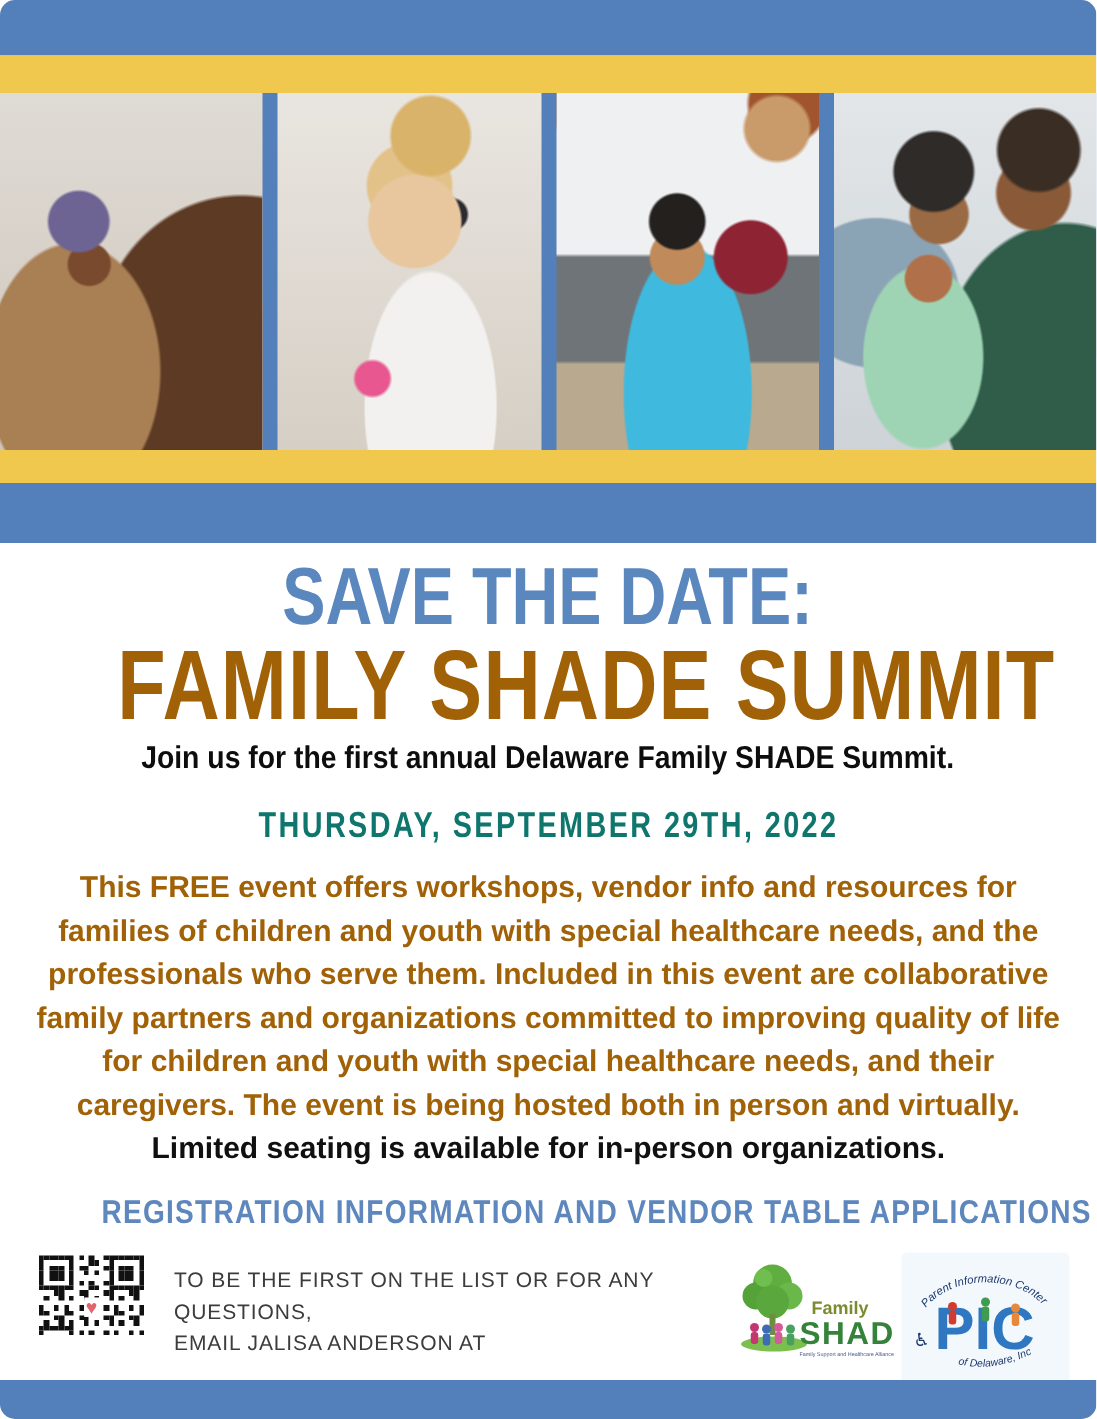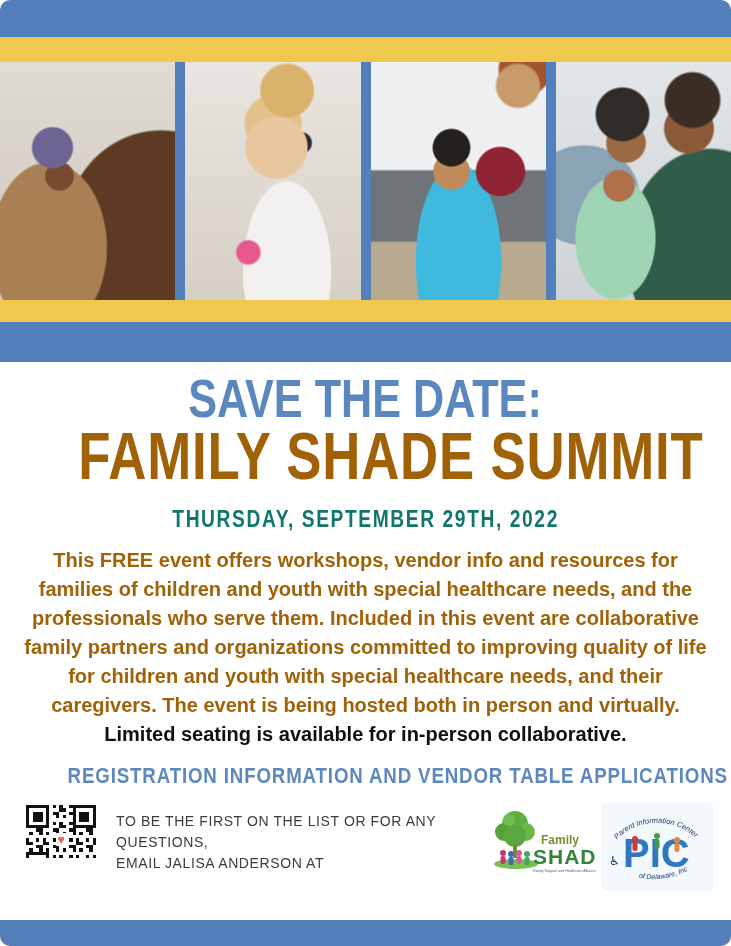--- a/index.html
+++ b/index.html
@@ -95,27 +95,28 @@
     <div class="photo photo-3" title="Boy in blue shirt using wheelchair with caregiver behind"></div>
     <div class="photo photo-4" title="Mother and father with toddler with Down syndrome looking at laptop"></div>
   </div>
 
   <div class="bar bar-yellow bar-mid-yellow"></div>
   <div class="bar bar-blue bar-mid-blue"></div>
 
   <div class="content">
     <h1 class="title1"><span class="cond">SAVE THE DATE:</span></h1>
     <h1 class="title2"><span class="cond">FAMILY SHADE SUMMIT</span></h1>
+    <p class="subtitle"><span class="cond">Join us for the first annual Delaware Family SHADE Summit.</span></p>
 
     <div>
       <p class="date-line"><span class="cond">THURSDAY, SEPTEMBER 29TH, 2022</span></p>
     </div>
 
     <p class="body-par">This FREE event offers workshops, vendor info and resources for families of children and youth with special healthcare needs, and the professionals who serve them. Included in this event are collaborative family partners and organizations committed to improving quality of life for children and youth with special healthcare needs, and their caregivers. The event is being hosted both in person and virtually.</p>
-    <p class="seating">Limited seating is available for in-person collaborative.</p>
+    <p class="seating">Limited seating is available for in-person organizations.</p>
 
     <p class="registration"><span class="cond">REGISTRATION INFORMATION AND VENDOR TABLE APPLICATIONS TO COME!</span></p>
 
     <div class="footer">
       <div class="qr-wrap">
         <div class="qr" id="qr">
             <i class="on"></i>
             <i class="on"></i>
             <i class="on"></i>
             <i class="on"></i>

